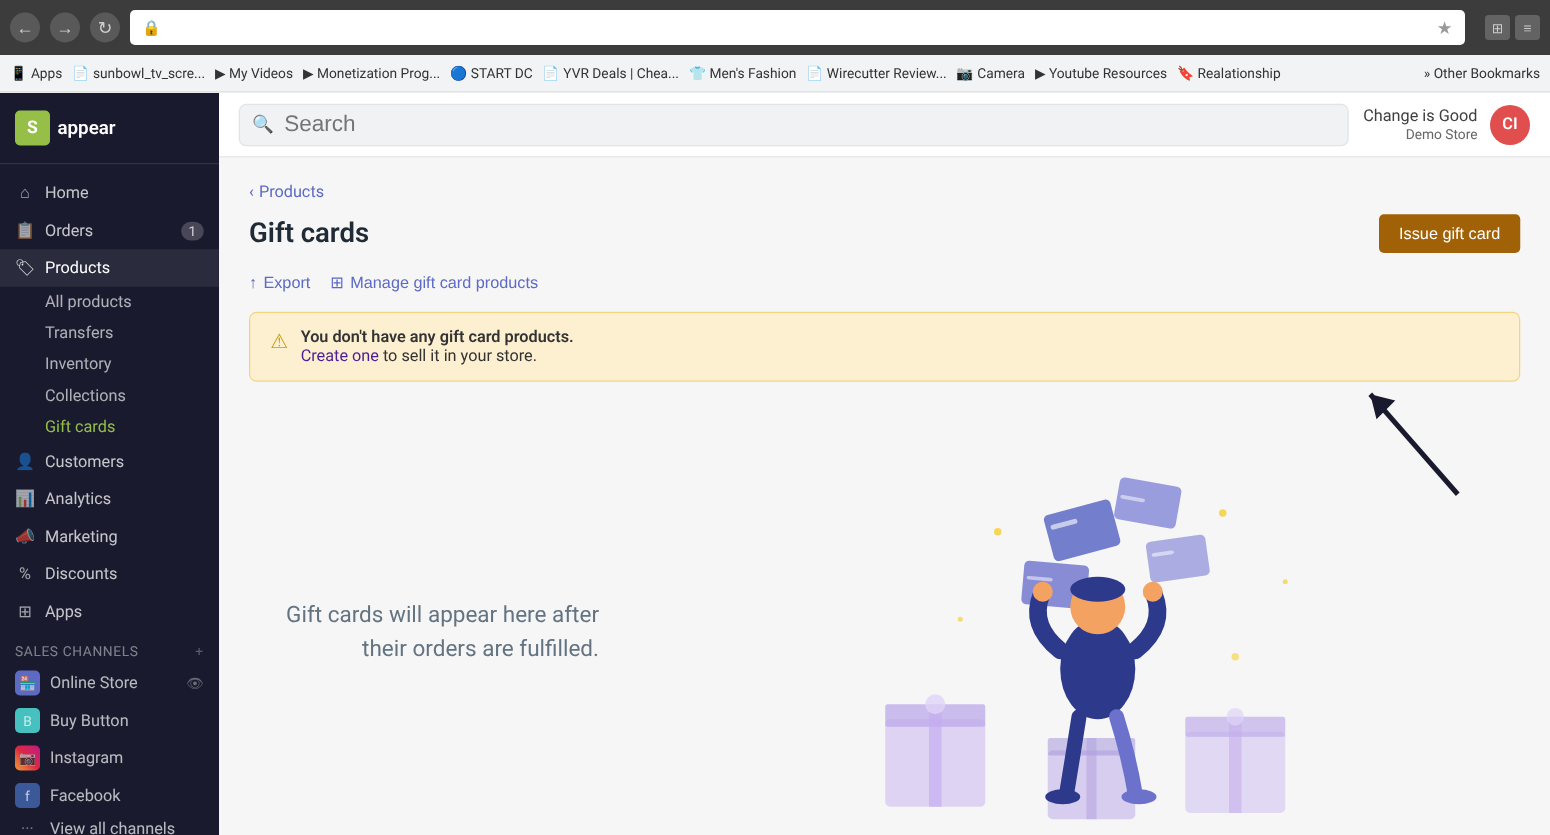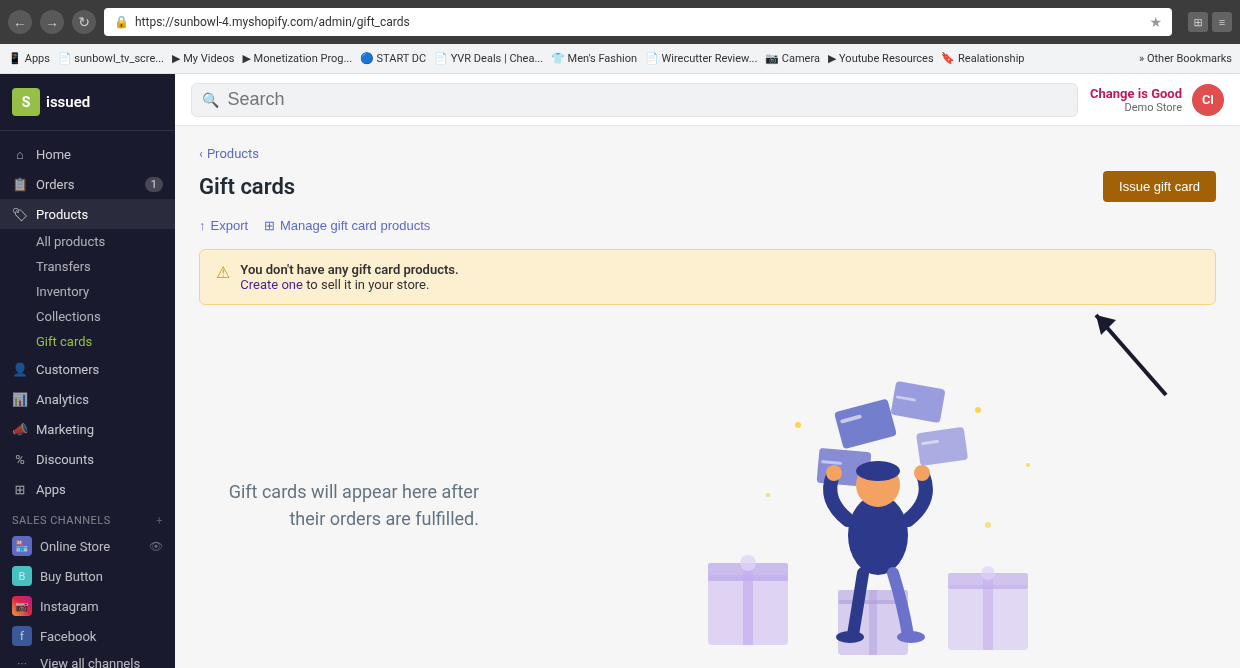--- a/index.html
+++ b/index.html
@@ -37,21 +37,21 @@
     .sales-channel-item { display: flex; align-items: center; padding: 5px 12px; color: rgba(255,255,255,0.7); cursor: pointer; font-size: 13px; gap: 8px; }
     .channel-icon { width: 20px; height: 20px; border-radius: 4px; display: flex; align-items: center; justify-content: center; font-size: 11px; flex-shrink: 0; }
     .eye-icon { margin-left: auto; opacity: 0.5; font-size: 11px; }
 
     
     .top-header { background: #fff; height: 52px; display: flex; align-items: center; padding: 0 16px; border-bottom: 1px solid #e1e3e5; flex-shrink: 0; gap: 12px; }
     .search-bar { flex: 1; background: #f1f2f3; border: 1px solid #e1e3e5; border-radius: 6px; display: flex; align-items: center; padding: 0 10px; gap: 8px; height: 34px; }
     .search-bar input { border: none; background: transparent; outline: none; font-size: 18px; color: #333; flex: 1; }
     .user-avatar { width: 32px; height: 32px; border-radius: 50%; background: #e04e4e; display: flex; align-items: center; justify-content: center; color: #fff; font-size: 13px; font-weight: 600; cursor: pointer; }
     .user-info { text-align: right; }
-    .user-name { font-size: 13px; font-weight: 700; color: #be185d; }
+    .user-name { font-size: 13px; font-weight: 400; color: #404040; }
     .user-store { font-size: 11px; color: #666; }
 
     
     .main-content { flex: 1; overflow-y: auto; padding: 20px 24px; }
 
     .breadcrumb { display: flex; align-items: center; gap: 4px; color: #5c6ac4; font-size: 13px; margin-bottom: 10px; cursor: pointer; }
 
     .page-header { display: flex; align-items: center; justify-content: space-between; margin-bottom: 16px; }
     .page-title { font-size: 22px; font-weight: 600; color: #212b36; }
 
@@ -75,21 +75,20 @@
   </style>
 </head>
 <body>
 
 <div class="browser-chrome">
   <button class="nav-btn">←</button>
   <button class="nav-btn">→</button>
   <button class="nav-btn">↻</button>
   <div class="url-bar">
     <span style="color:#999; font-size:12px;">🔒</span>
-    <span class="url-text">https://sunbowl-4.myshopify.com/admin/gift_cards</span>
     <span style="margin-left:auto; color:#999; font-size:14px;">★</span>
   </div>
   <div style="display:flex;gap:4px;margin-left:8px;">
     <div style="width:20px;height:20px;background:rgba(255,255,255,0.2);border-radius:3px;display:flex;align-items:center;justify-content:center;font-size:11px;color:#ccc;">⊞</div>
     <div style="width:20px;height:20px;background:rgba(255,255,255,0.2);border-radius:3px;display:flex;align-items:center;justify-content:center;font-size:11px;color:#ccc;">≡</div>
   </div>
 </div>
 
 <div class="bookmarks-bar">
   <span class="bookmark-item">📱 <span>Apps</span></span>
@@ -105,21 +104,21 @@
   <span class="bookmark-item">🔖 Realationship</span>
   <span style="margin-left:auto;" class="bookmark-item">» Other Bookmarks</span>
 </div>
 
 <div class="app-container">
 
   <nav class="sidebar">
     <div class="sidebar-header">
       <div class="shopify-logo">
         <div class="shopify-icon">S</div>
-        <span>issued</span>
+        <span>appear</span>
       </div>
     </div>
 
     <div class="sidebar-nav">
       <div class="nav-item">
         <span class="nav-icon">⌂</span>
         <span>Home</span>
       </div>
       <div class="nav-item">
         <span class="nav-icon">📋</span>

